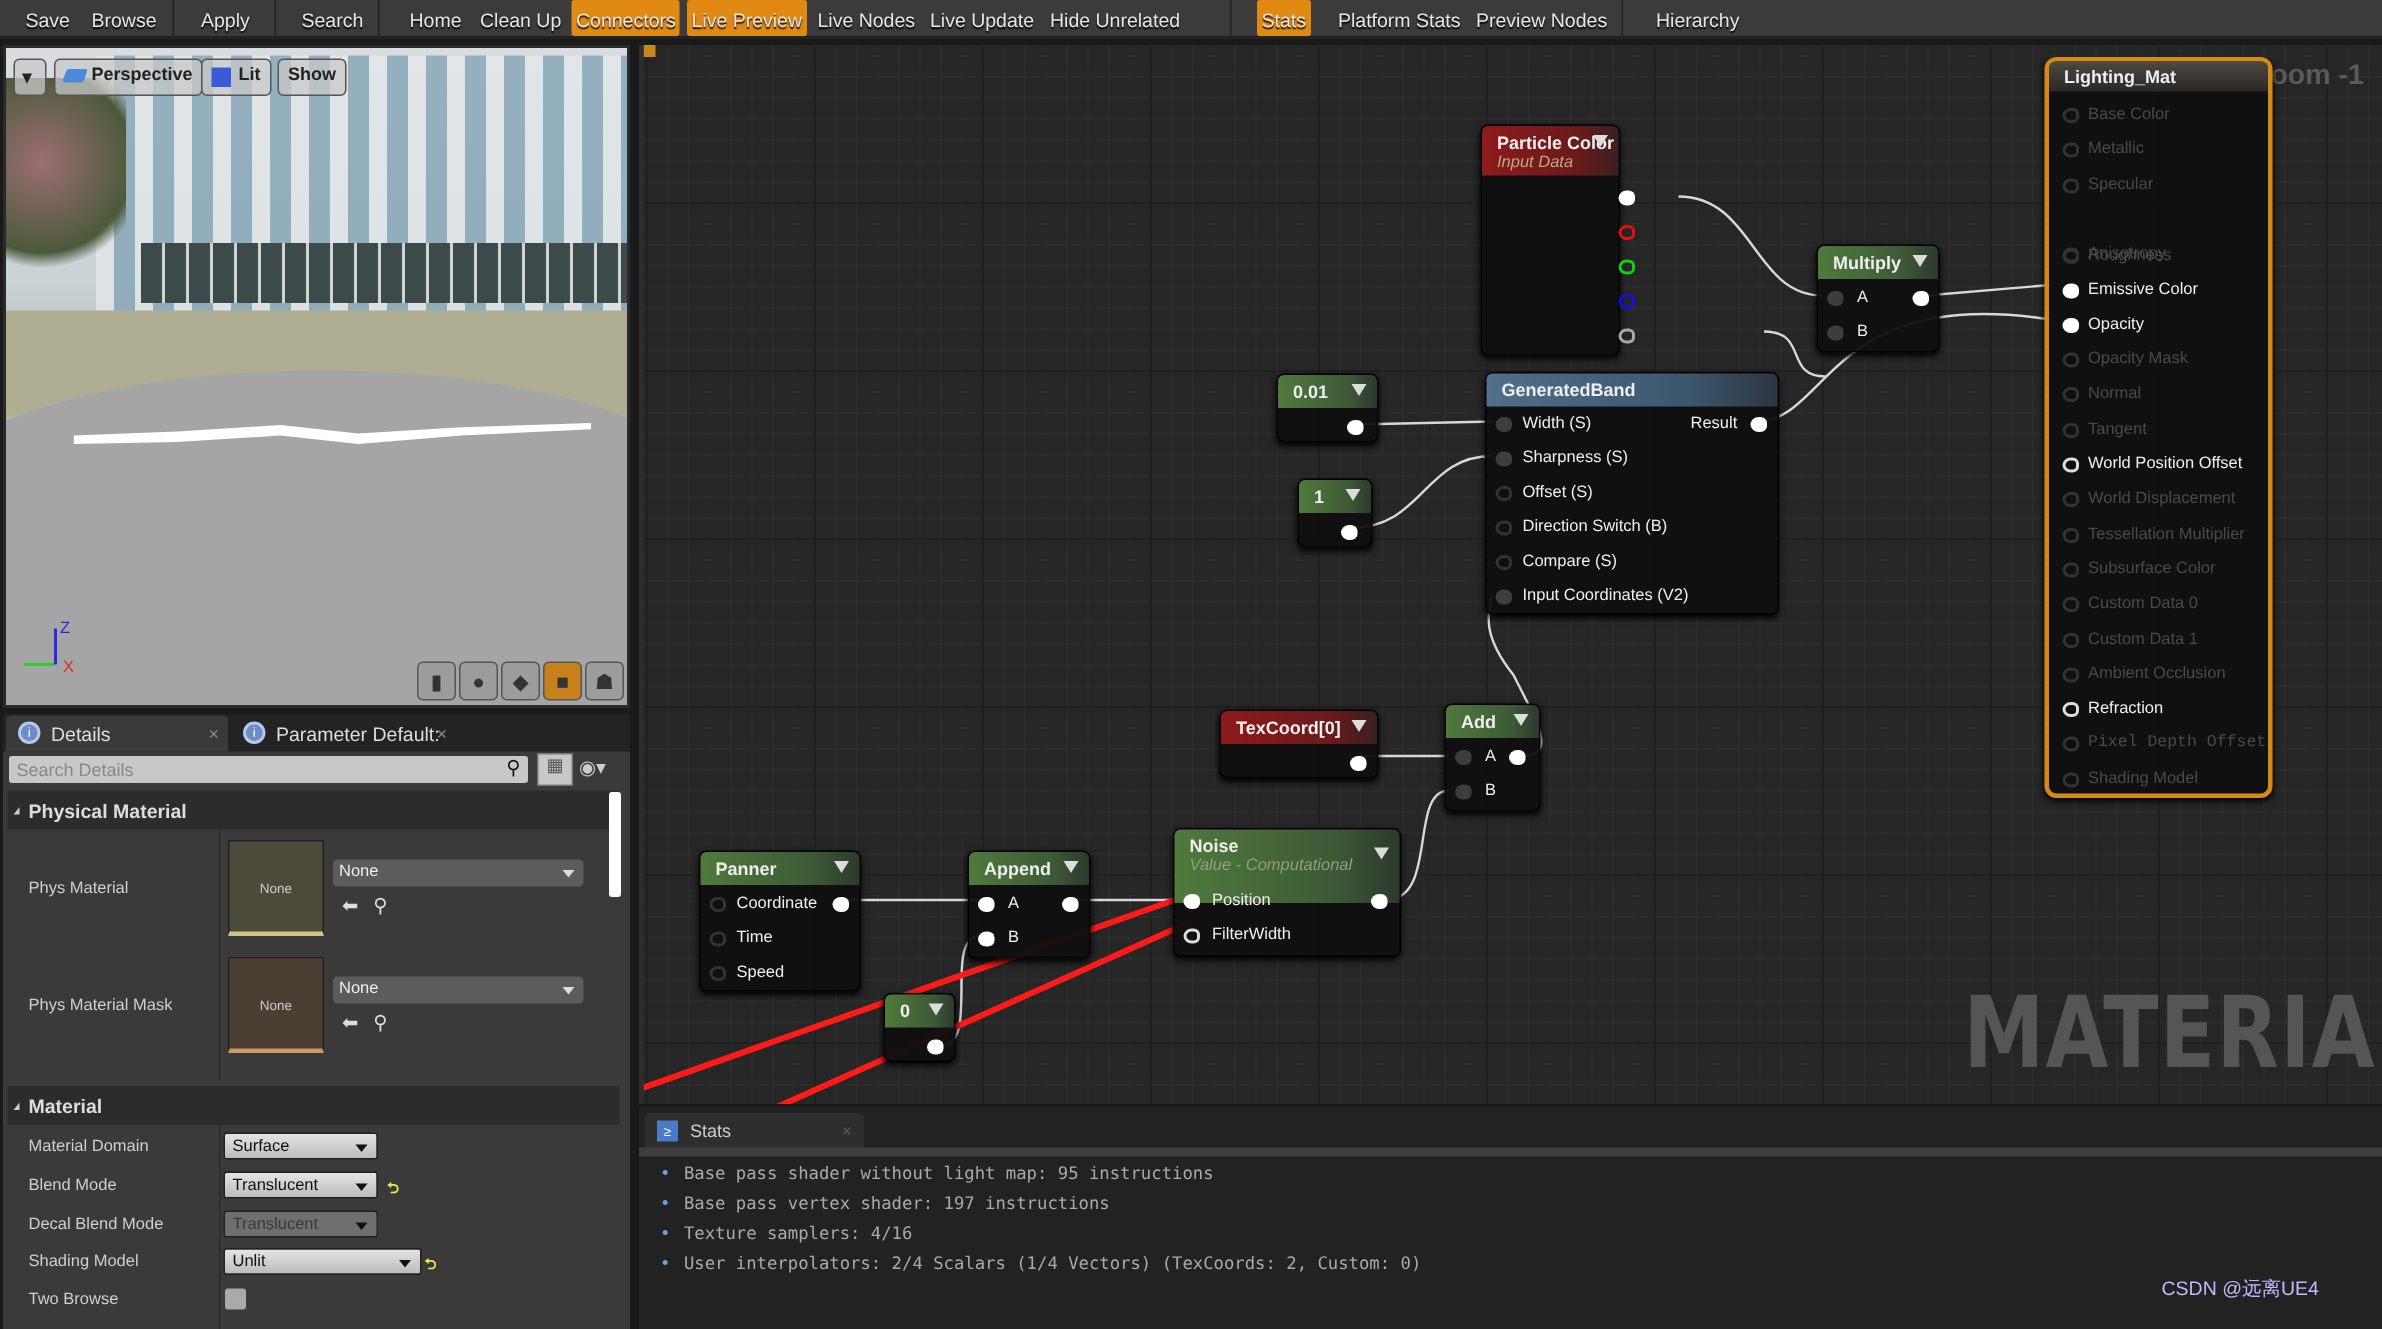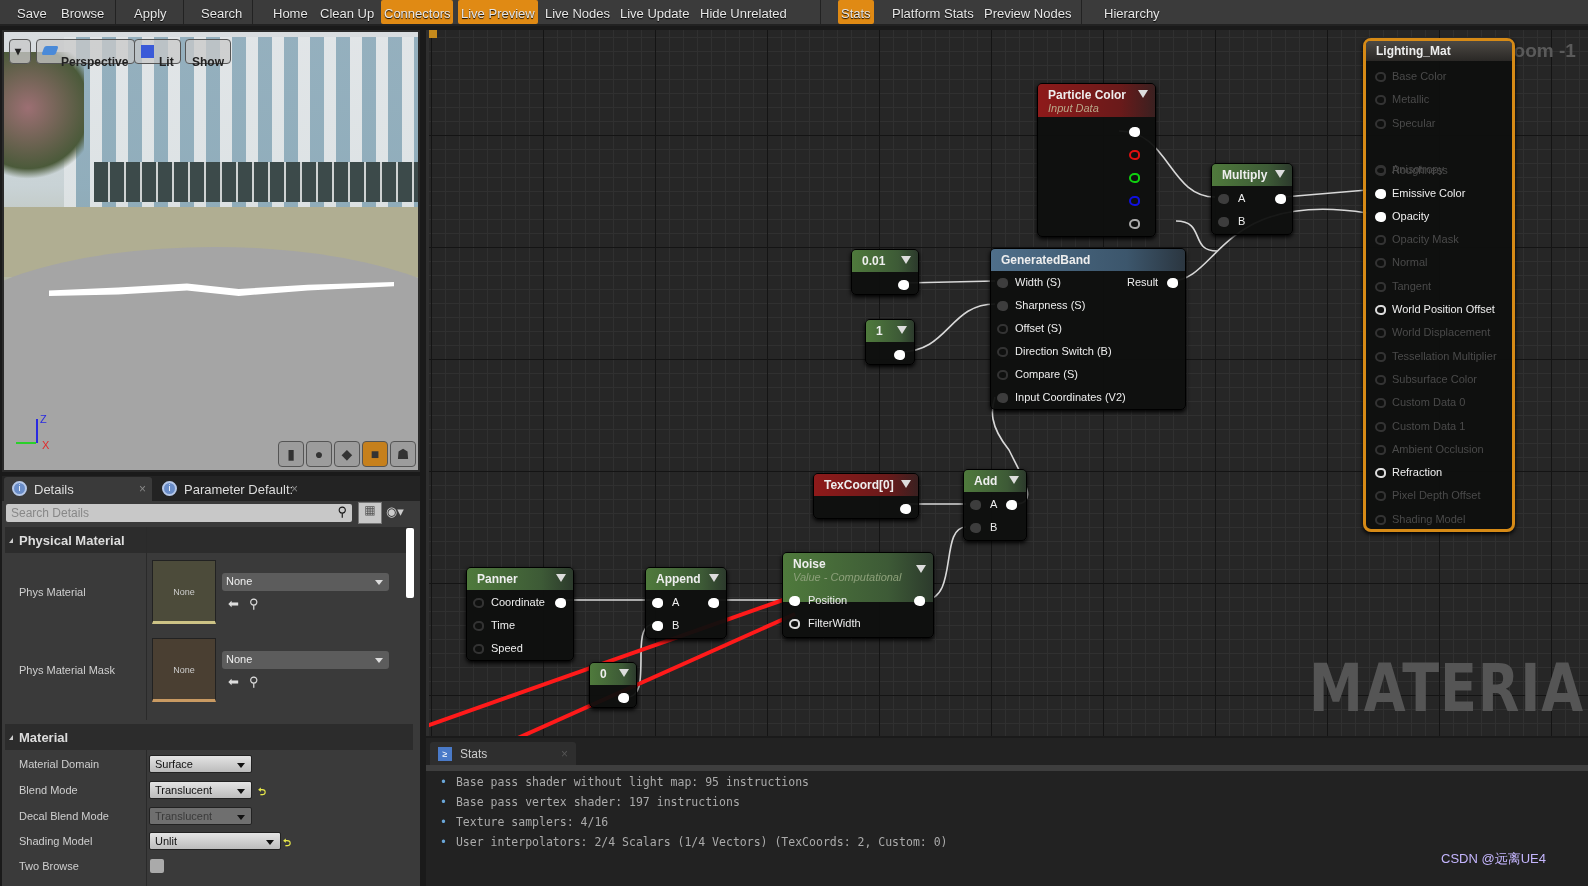--- a/index.html
+++ b/index.html
@@ -8,21 +8,21 @@
 .tb-btn{position:absolute;top:0;height:24px;font-size:13px;color:#e6e6e6;padding:6px 3px 0;white-space:nowrap;text-shadow:0 1px 1px #000}
 .tb-btn.on{background:#e08a14;border-radius:2px}
 .tb-sep{position:absolute;top:0;width:1px;height:24px;background:#222}
 .viewport{position:absolute;left:2px;top:30px;width:418px;height:442px;background:linear-gradient(#d9dde0 0%,#c9d3d6 35%,#b6b9a8 55%,#9ea585 65%,#9b9b9b 75%,#a7a7a7 100%);border:2px solid #2a2a2a;overflow:hidden}
 .vp-bldg{position:absolute;left:60px;top:5px;width:358px;height:175px;background:repeating-linear-gradient(90deg,#e4e8ea 0 12px,#7ea1b3 12px 26px);opacity:.75}
 .vp-bldg2{position:absolute;left:90px;top:130px;width:330px;height:40px;background:repeating-linear-gradient(90deg,#3c4a4a 0 14px,#cfd3d3 14px 16px)}
 .vp-tree{position:absolute;left:0;top:20px;width:80px;height:140px;background:radial-gradient(circle at 30% 40%,#9c6f73,#4b5a3a 60%,transparent 70%)}
 .vp-lawn{position:absolute;left:0;top:175px;width:418px;height:70px;background:#b0ae92}
 .vp-floor{position:absolute;left:-60px;top:215px;width:540px;height:300px;background:#a5a5a5;border-radius:50% 50% 0 0/30% 30% 0 0}
 .vp-streak{position:absolute;left:45px;top:250px;width:345px;height:14px;background:#fff;clip-path:polygon(0 60%,20% 40%,40% 10%,55% 50%,75% 20%,100% 0,100% 30%,75% 60%,55% 100%,40% 60%,20% 90%,0 100%)}
-.vp-btn{position:absolute;top:7px;height:25px;background:rgba(200,200,200,.75);border:1px solid #555;border-radius:4px;font-size:12px;font-weight:bold;color:#222;padding:15px 6px 0}
+.vp-btn{position:absolute;top:7px;height:25px;background:rgba(200,200,200,.75);border:1px solid #555;border-radius:4px;font-size:12px;font-weight:bold;color:#222;padding:2px 6px 0}
 .vp-shapes{position:absolute;right:2px;bottom:3px;display:flex;gap:2px}
 .vp-shape{width:26px;height:26px;background:#9c9c9c;border:1px solid #555;border-radius:4px;font-size:14px;text-align:center;line-height:24px;color:#333}
 .vp-shape.on{background:#c6801c}
 .axis{position:absolute;left:8px;top:385px;width:60px;height:40px;font-size:11px}
 .panel{position:absolute;left:2px;top:476px;width:418px;height:410px;background:#3a3a3a}
 .tabbar{position:absolute;left:0;top:0;width:418px;height:25px;background:#232323}
 .tab{position:absolute;top:1px;height:24px;font-size:13px;color:#ddd;padding:5px 0 0 30px}
 .tab.active{background:#3a3a3a;border-radius:3px 3px 0 0}
 .tab .ic{position:absolute;left:8px;top:4px;width:15px;height:15px;border-radius:50%;background:#6a8dc8;border:2px solid #b6c8e8;font-size:9px;color:#fff;text-align:center;line-height:11px}
 .tab .x{position:absolute;right:6px;top:5px;color:#888;font-size:12px}
@@ -205,21 +205,21 @@
       <path d="M134 570 L226 570"></path>
       <path d="M287 570 L356 570"></path>
       <path d="M198 667 C212 667 212 650 212 625 C212 605 214 594 226 594"></path>
     </g>
     <g stroke="#ff1a1a" stroke-width="4">
       <line x1="354" y1="570" x2="-150" y2="748"></line>
       <line x1="366" y1="584" x2="-130" y2="806"></line>
     </g>
   </svg>
 
-  <div class="node" style="left:608px;top:53px;width:119px;height:154px">
+  <div class="node" style="left:558px;top:53px;width:93px;height:154px">
     <div class="nh red" style="height:33px"><span>Particle Color</span><span class="sub">Input Data</span><span class="arrow"></span></div>
     <div class="pin" style="left:91px;top:41px">
         <span class="dot full" style="left:0"></span>
       </div>
     <div class="pin" style="left:91px;top:64px">
         <span class="dot" style="left:0;border:2px solid #e01010"></span>
       </div>
     <div class="pin" style="left:91px;top:87px">
         <span class="dot" style="left:0;border:2px solid #10d010"></span>
       </div>
@@ -330,21 +330,21 @@
         <div class="pin dim" style="left: 9px; top: 215.4px; padding-left: 17px;"><span class="dot dimring" style="left: 0px;"></span><span>Normal</span></div>
         <div class="pin dim" style="left: 9px; top: 238.7px; padding-left: 17px;"><span class="dot dimring" style="left: 0px;"></span><span>Tangent</span></div>
         <div class="pin" style="left: 9px; top: 262px; padding-left: 17px;"><span class="dot ring" style="left: 0px;"></span><span>World Position Offset</span></div>
         <div class="pin dim" style="left: 9px; top: 285.3px; padding-left: 17px;"><span class="dot dimring" style="left: 0px;"></span><span>World Displacement</span></div>
         <div class="pin dim" style="left: 9px; top: 308.6px; padding-left: 17px; text-align: center;"><span class="dot dimring" style="left: 0px;"></span><span>Tessellation Multiplier</span></div>
         <div class="pin dim" style="left: 9px; top: 331.9px; padding-left: 17px;"><span class="dot dimring" style="left: 0px;"></span><span>Subsurface Color</span></div>
         <div class="pin dim" style="left: 9px; top: 355.2px; padding-left: 17px;"><span class="dot dimring" style="left: 0px;"></span><span>Custom Data 0</span></div>
         <div class="pin dim" style="left: 9px; top: 378.5px; padding-left: 17px;"><span class="dot dimring" style="left: 0px;"></span><span>Custom Data 1</span></div>
         <div class="pin dim" style="left: 9px; top: 401.8px; padding-left: 17px;"><span class="dot dimring" style="left: 0px;"></span><span>Ambient Occlusion</span></div>
         <div class="pin" style="left: 9px; top: 425.1px; padding-left: 17px;"><span class="dot ring" style="left: 0px;"></span><span>Refraction</span></div>
-        <div class="pin dim" style="left: 9px; top: 448.4px; padding-left: 17px;"><span class="dot dimring" style="left: 0px;"></span><span>Pixel Depth Offset</span></div>
+        <div class="pin dim" style="left: 9px; top: 448.4px; padding-left: 17px; font-family: Liberation Mono, monospace;"><span class="dot dimring" style="left: 0px;"></span><span>Pixel Depth Offset</span></div>
         <div class="pin dim" style="left: 9px; top: 471.7px; padding-left: 17px;"><span class="dot dimring" style="left: 0px;"></span><span>Shading Model</span></div>
       </div>
   </div>
 </div>
 
 <div class="statsbar">
   <div class="stats-tab">
     <span class="ic">≥</span>
     <span>Stats</span>
     <span class="x">×</span>

